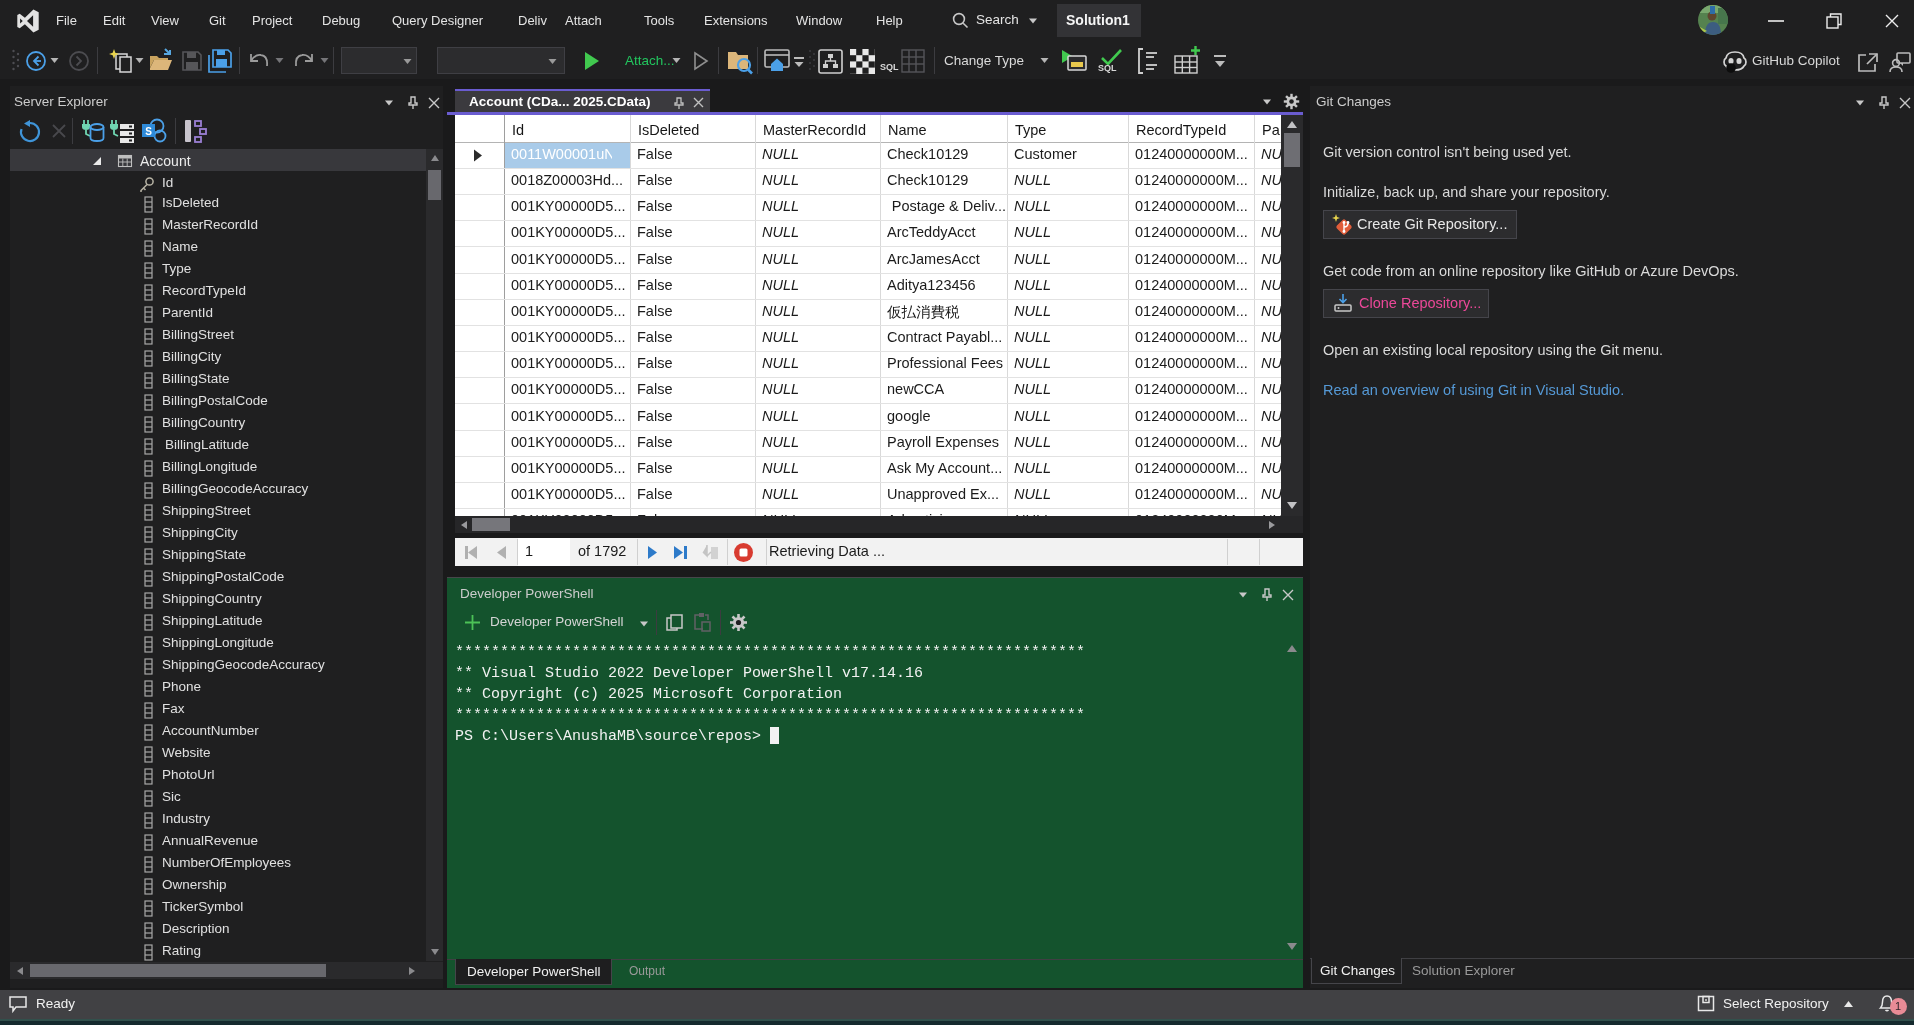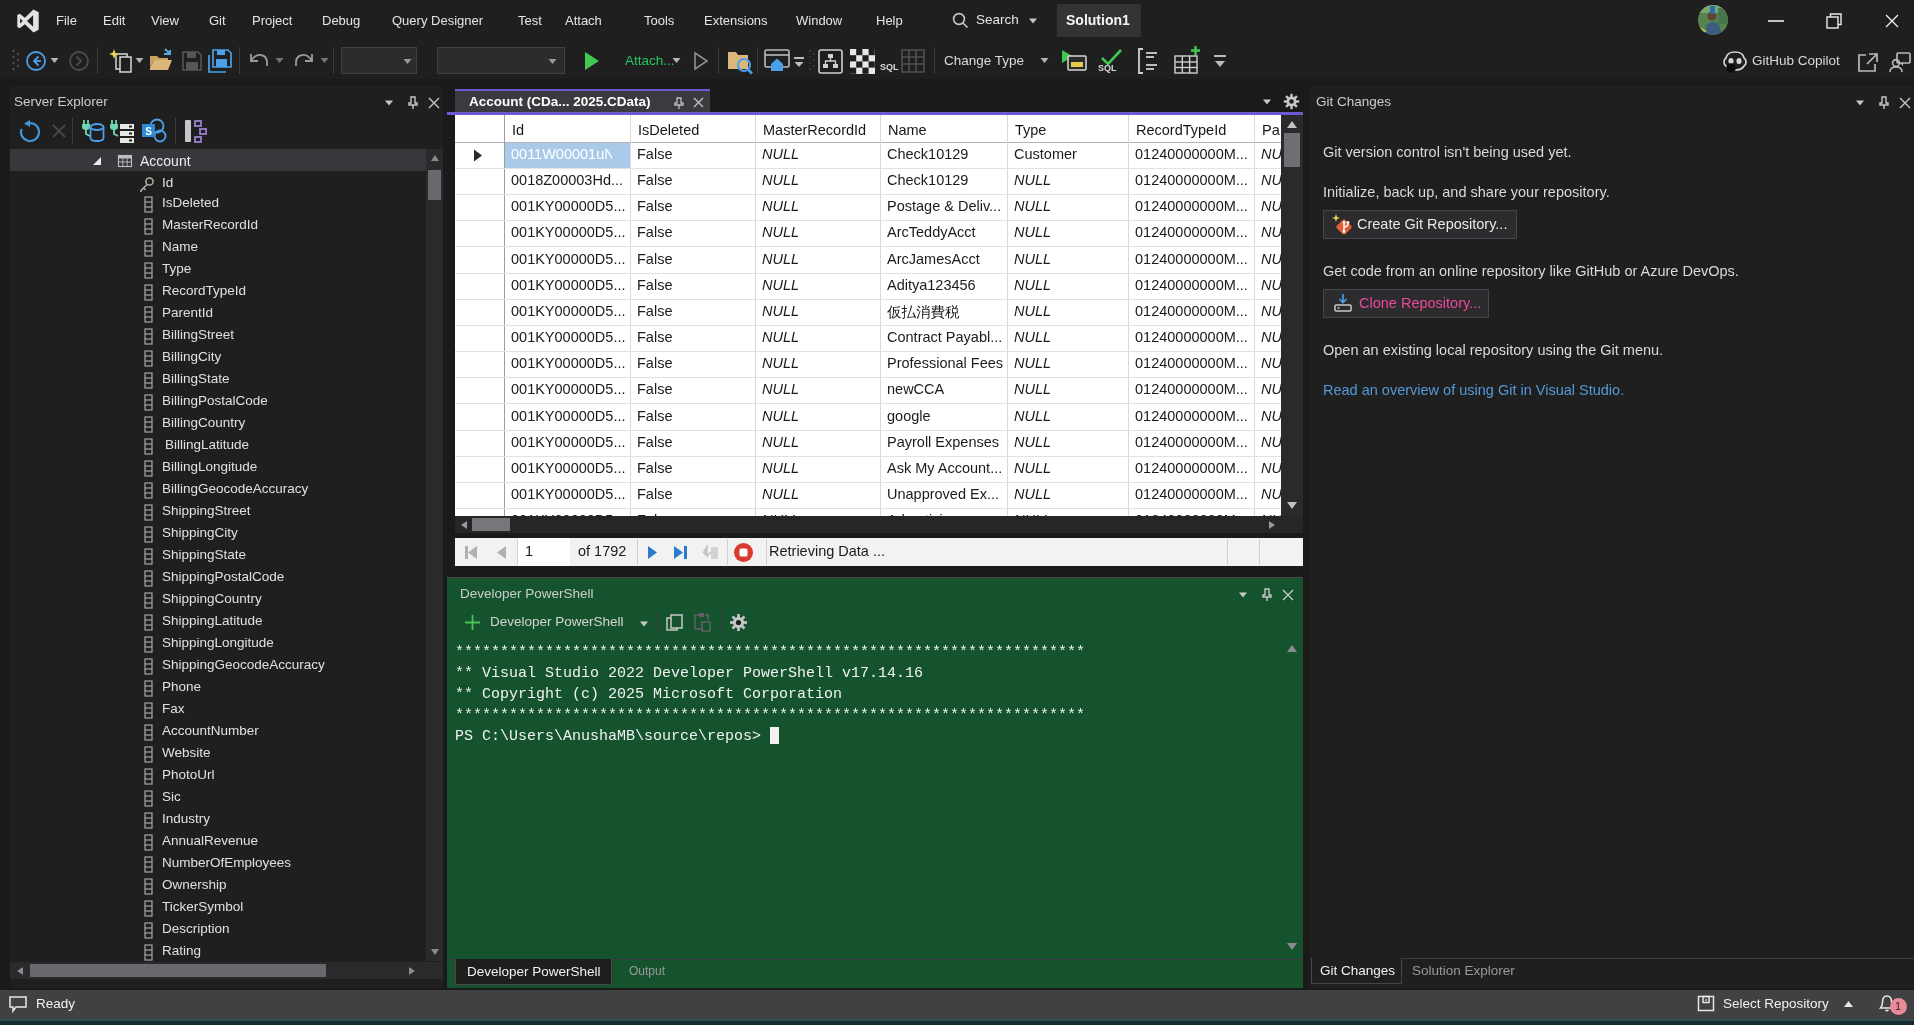--- a/index.html
+++ b/index.html
@@ -20,21 +20,21 @@
   <svg class="a" style="left:14px;top:7px" width="28" height="28" viewBox="0 0 28 28">
       <path fill="#e2e2e2" d="M19.4 2.6 L10.9 10.7 L5.7 6.7 L3.3 7.9 L3.3 20.1 L5.7 21.3 L10.9 17.3 L19.4 25.4 L24.7 22.8 L24.7 5.2 Z M6.1 16.5 L6.1 11.5 L8.75 14 Z M13.0 14 L19.1 8.3 L19.1 19.7 Z"></path>
     </svg>
   <span class="a menu" style="left:56px;top:13px">File</span>
   <span class="a menu" style="left:103px;top:13px">Edit</span>
   <span class="a menu" style="left:151px;top:13px">View</span>
   <span class="a menu" style="left:209px;top:13px">Git</span>
   <span class="a menu" style="left:252px;top:13px">Project</span>
   <span class="a menu" style="left:322px;top:13px">Debug</span>
   <span class="a menu" style="left:392px;top:13px">Query Designer</span>
-  <span class="a menu" style="left:518px;top:13px">Test</span>
+  <span class="a menu" style="left:518px;top:13px">Deliv</span>
   <span class="a menu" style="left:565px;top:13px">Attach</span>
   <span class="a menu" style="left:644px;top:13px">Tools</span>
   <span class="a menu" style="left:704px;top:13px">Extensions</span>
   <span class="a menu" style="left:796px;top:13px">Window</span>
   <span class="a menu" style="left:876px;top:13px">Help</span>
   <svg class="a" style="left:951px;top:11px" width="19" height="19" viewBox="0 0 19 19">
       <circle cx="8" cy="8" r="5.4" fill="none" stroke="#c8c8c8" stroke-width="1.6"></circle>
       <line x1="12.2" y1="12.2" x2="16.5" y2="16.5" stroke="#c8c8c8" stroke-width="1.6"></line>
     </svg>
   <span class="a menu" style="left:976px;top:12px;font-size:13.5px">Search</span>
@@ -630,21 +630,21 @@
   <span class="a cell" style="left:175px;top:54.1px;width:124px;">False</span>
   <span class="a cell nul" style="left:300px;top:54.1px;width:124px;">NULL</span>
   <span class="a cell" style="left:425px;top:54.1px;width:126px;">Check10129</span>
   <span class="a cell nul" style="left:552px;top:54.1px;width:120px;">NULL</span>
   <span class="a cell" style="left:673px;top:54.1px;width:125px;">01240000000M...</span>
   <span class="a cell nul" style="left:799px;top:54.1px;width:27px;">NU</span>
   <div class="a" style="left:0;top:80.3px;width:826px;height:26.1px;border-bottom:1px solid #e2e2e2;"></div>
   <span class="a cell" style="left:49px;top:80.3px;width:125px;">001KY00000D5...</span>
   <span class="a cell" style="left:175px;top:80.3px;width:124px;">False</span>
   <span class="a cell nul" style="left:300px;top:80.3px;width:124px;">NULL</span>
-  <span class="a cell" style="left:425px;top:80.3px;width:126px;">Postage &amp; Deliv...</span>
+  <span class="a cell" style="left:425px;top:80.3px;width:126px;text-align:right;">Postage &amp; Deliv...</span>
   <span class="a cell nul" style="left:552px;top:80.3px;width:120px;">NULL</span>
   <span class="a cell" style="left:673px;top:80.3px;width:125px;">01240000000M...</span>
   <span class="a cell nul" style="left:799px;top:80.3px;width:27px;">NU</span>
   <div class="a" style="left:0;top:106.4px;width:826px;height:26.1px;border-bottom:1px solid #e2e2e2;"></div>
   <span class="a cell" style="left:49px;top:106.4px;width:125px;">001KY00000D5...</span>
   <span class="a cell" style="left:175px;top:106.4px;width:124px;">False</span>
   <span class="a cell nul" style="left:300px;top:106.4px;width:124px;">NULL</span>
   <span class="a cell" style="left:425px;top:106.4px;width:126px;">ArcTeddyAcct</span>
   <span class="a cell nul" style="left:552px;top:106.4px;width:120px;">NULL</span>
   <span class="a cell" style="left:673px;top:106.4px;width:125px;">01240000000M...</span>

